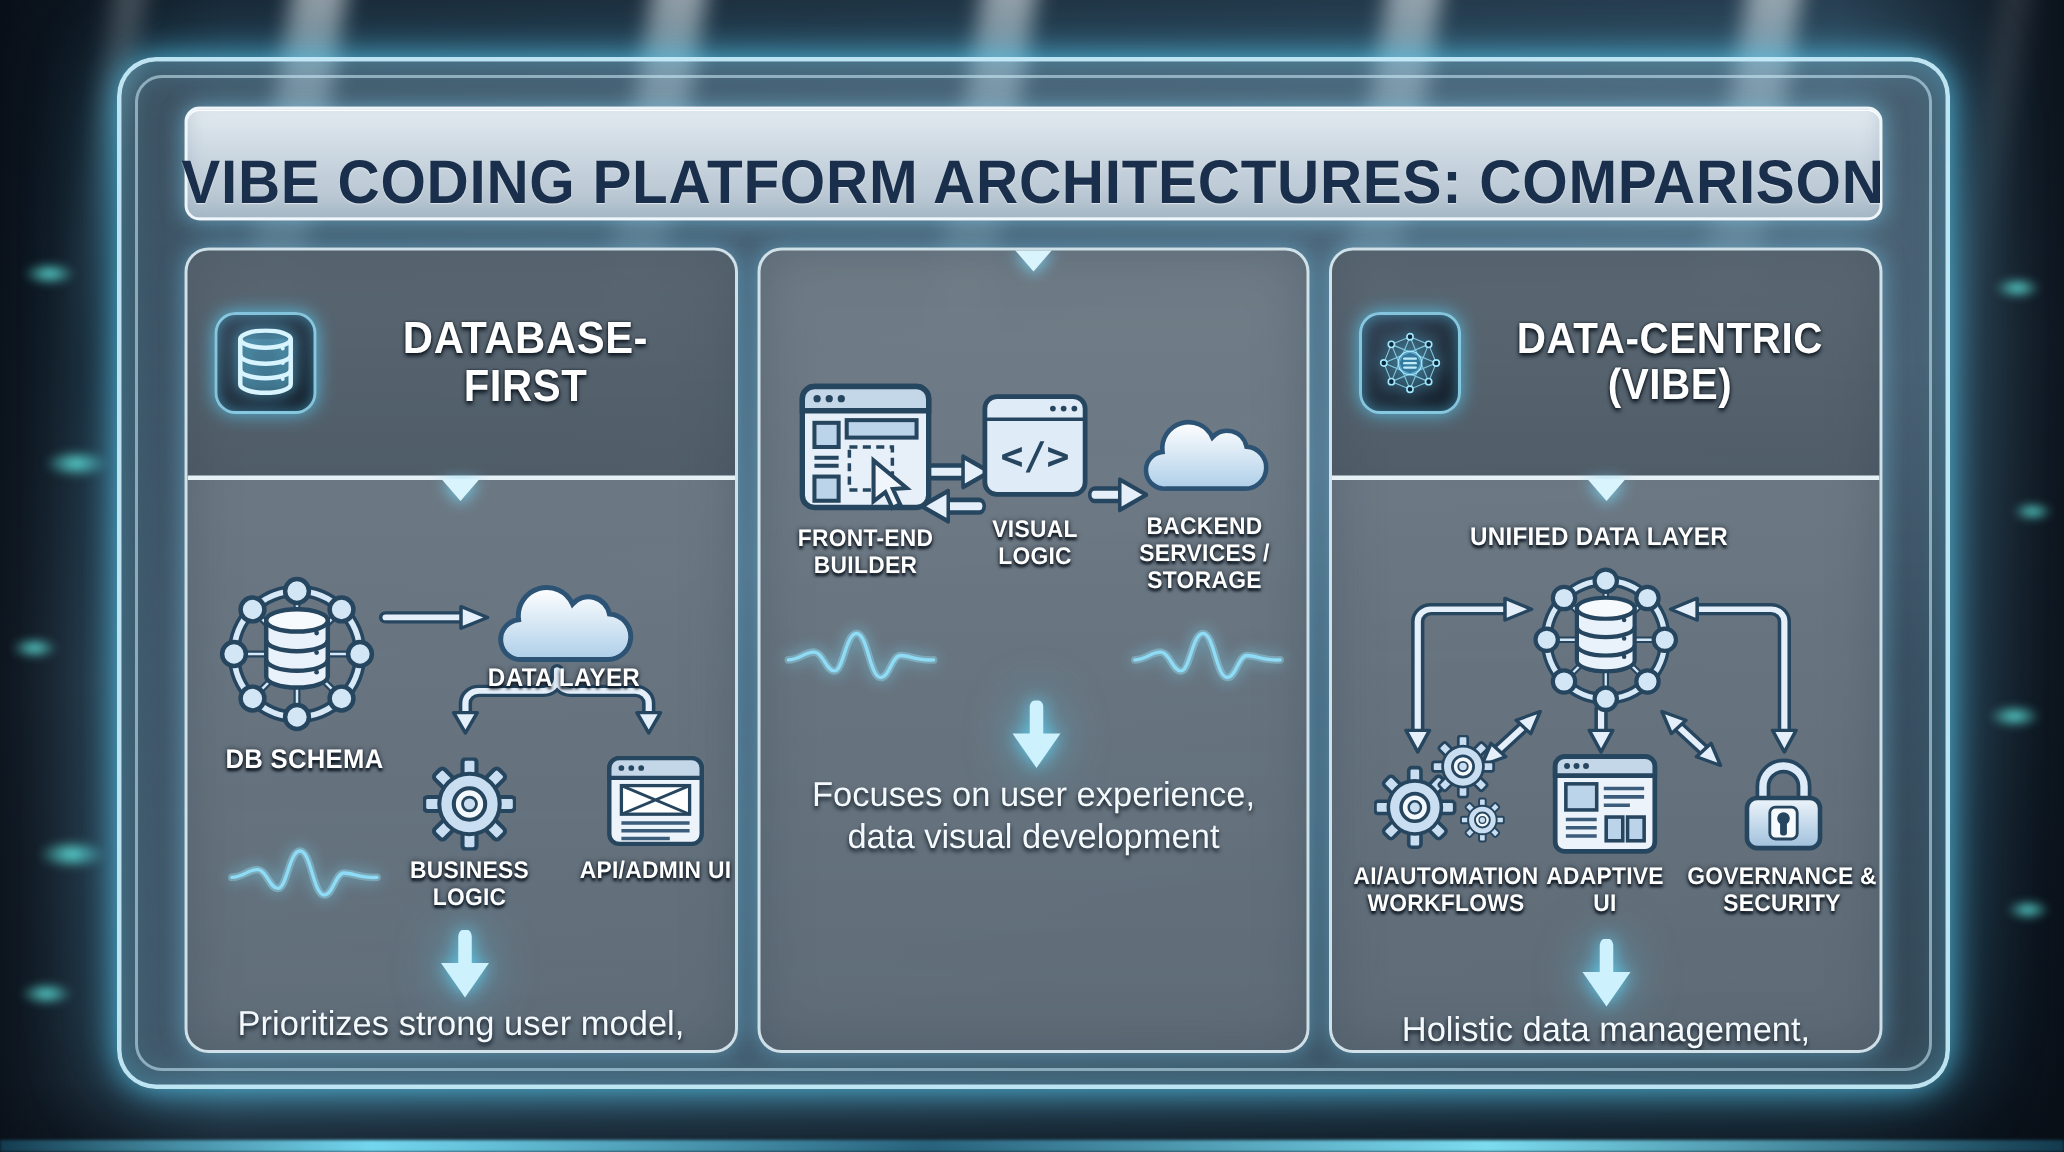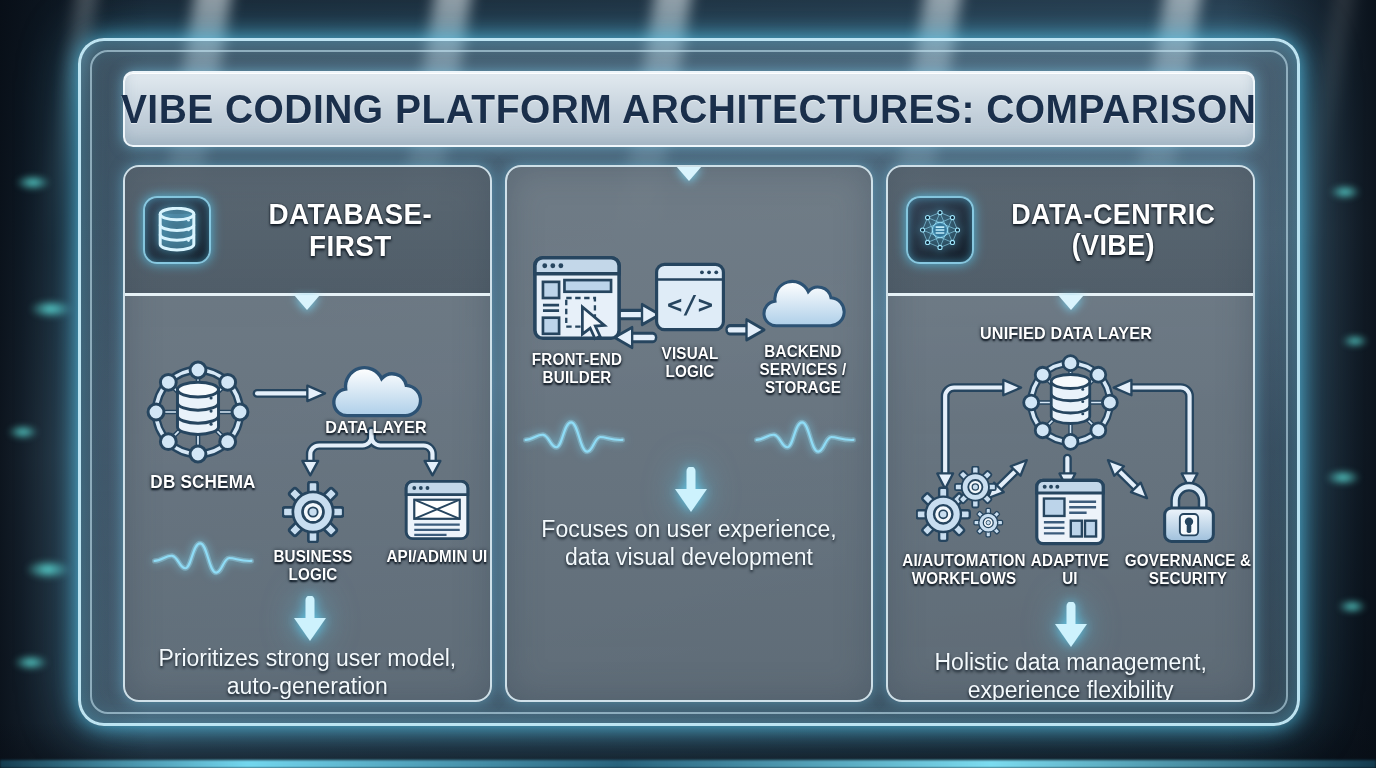--- a/index.html
+++ b/index.html
@@ -23,33 +23,33 @@
   .floor-line{position:absolute;left:0;right:0;bottom:0;height:8px;filter:blur(1px);
     background:linear-gradient(90deg,rgba(40,140,180,.35),rgba(122,226,250,.95) 18%,rgba(60,160,200,.5) 45%,rgba(132,232,252,.95) 72%,rgba(40,140,180,.35));}
   
   .frame{position:absolute;left:78px;right:76px;top:38px;bottom:42px;border-radius:26px;
     border:3px solid rgba(196,236,250,.95);
     background:linear-gradient(180deg,rgba(160,198,220,.30),rgba(120,158,182,.22) 60%,rgba(150,190,212,.26));
     box-shadow:0 0 22px rgba(86,200,238,.85),0 0 60px rgba(86,200,238,.35),inset 0 0 26px rgba(86,200,238,.4);}
   .frame-inner{position:absolute;inset:9px;border-radius:18px;border:2px solid rgba(205,236,249,.55);pointer-events:none;}
   .board{position:absolute;left:42px;right:42px;top:30px;bottom:31px;}
   
-  .title-bar{height:72px;border-radius:10px;display:flex;align-items:center;justify-content:center;
+  .title-bar{height:72px;border-radius:10px;display:flex;align-items:flex-end;justify-content:center;
     background:linear-gradient(180deg,#e2eaf0,#c2cfda 60%,#b4c3cf);
     border:2px solid rgba(240,248,252,.95);
     box-shadow:0 0 14px rgba(120,205,238,.6),inset 0 1px 0 #fff,inset 0 -6px 12px rgba(130,155,175,.35);}
   .title-bar h1{margin:0;font-size:41px;font-weight:bold;color:#1a2f4b;letter-spacing:.5px;
     transform:scaleX(.95);white-space:nowrap;text-shadow:0 1px 1px rgba(255,255,255,.6);}
   
   .columns{margin-top:18px;height:537px;display:grid;grid-template-columns:repeat(3,1fr);gap:13px;}
   .panel{position:relative;border-radius:16px;overflow:hidden;display:flex;flex-direction:column;
     border:2.5px solid rgba(222,240,248,.88);
     background:linear-gradient(180deg,rgba(118,128,137,.86),rgba(101,112,122,.84));
     box-shadow:0 0 14px rgba(110,200,235,.5),inset 0 0 34px rgba(58,76,90,.4);}
-  .panel-header{height:118px;flex:0 0 auto;display:flex;align-items:center;gap:18px;padding:4px 18px;
+  .panel-header{height:118px;flex:0 0 auto;display:flex;align-items:center;gap:18px;padding:16px 18px;
     background:linear-gradient(180deg,rgba(64,78,90,.45),rgba(52,66,78,.5));
     border-bottom:3px solid rgba(238,249,253,.95);}
   .icon-tile{width:64px;height:64px;flex:0 0 auto;border-radius:14px;display:flex;align-items:center;justify-content:center;
     background:linear-gradient(145deg,#37475a,#131d28);
     border:2px solid rgba(150,225,250,.85);
     box-shadow:0 0 12px rgba(85,205,245,.8),inset 0 0 9px rgba(85,205,245,.5);}
   .icon-tile svg{filter:drop-shadow(0 0 5px rgba(95,212,250,.9));}
   .panel-title{flex:1;text-align:center;font-size:30px;font-weight:bold;color:#fff;line-height:1.08;
     letter-spacing:.4px;transform:scaleX(.93);
     text-shadow:0 2px 3px rgba(6,16,26,.9),0 0 2px rgba(6,16,26,.8);}

